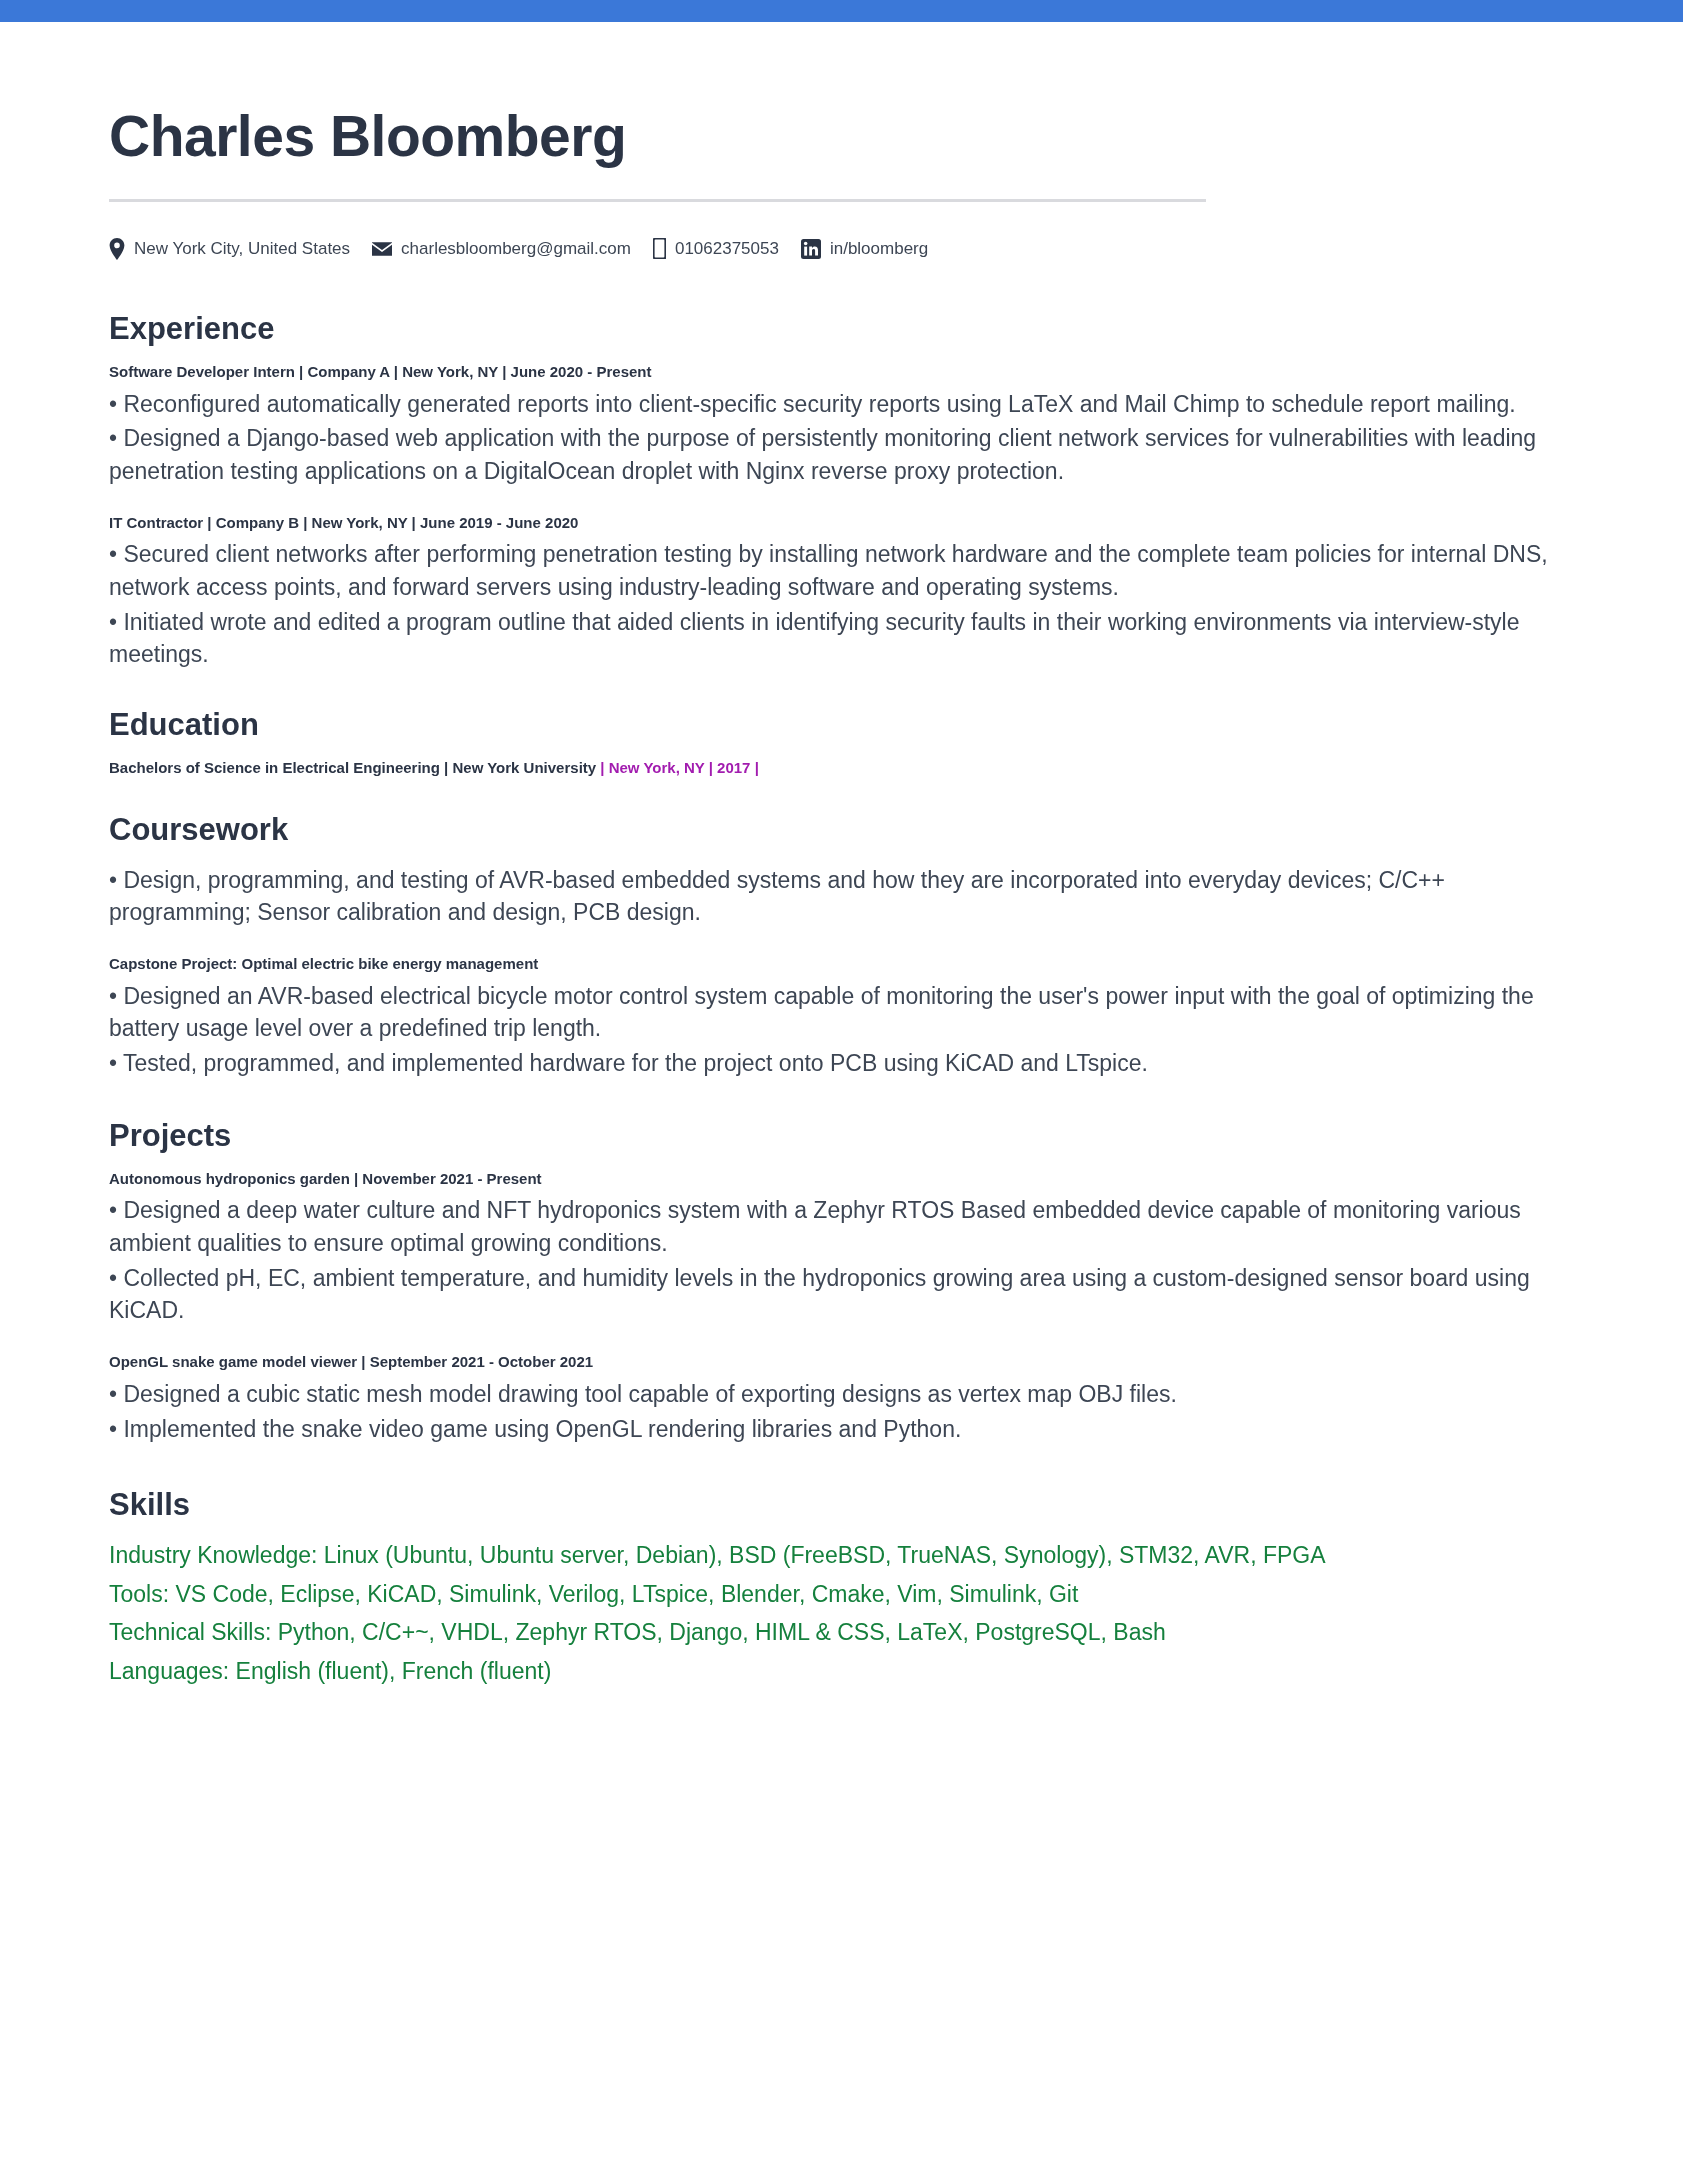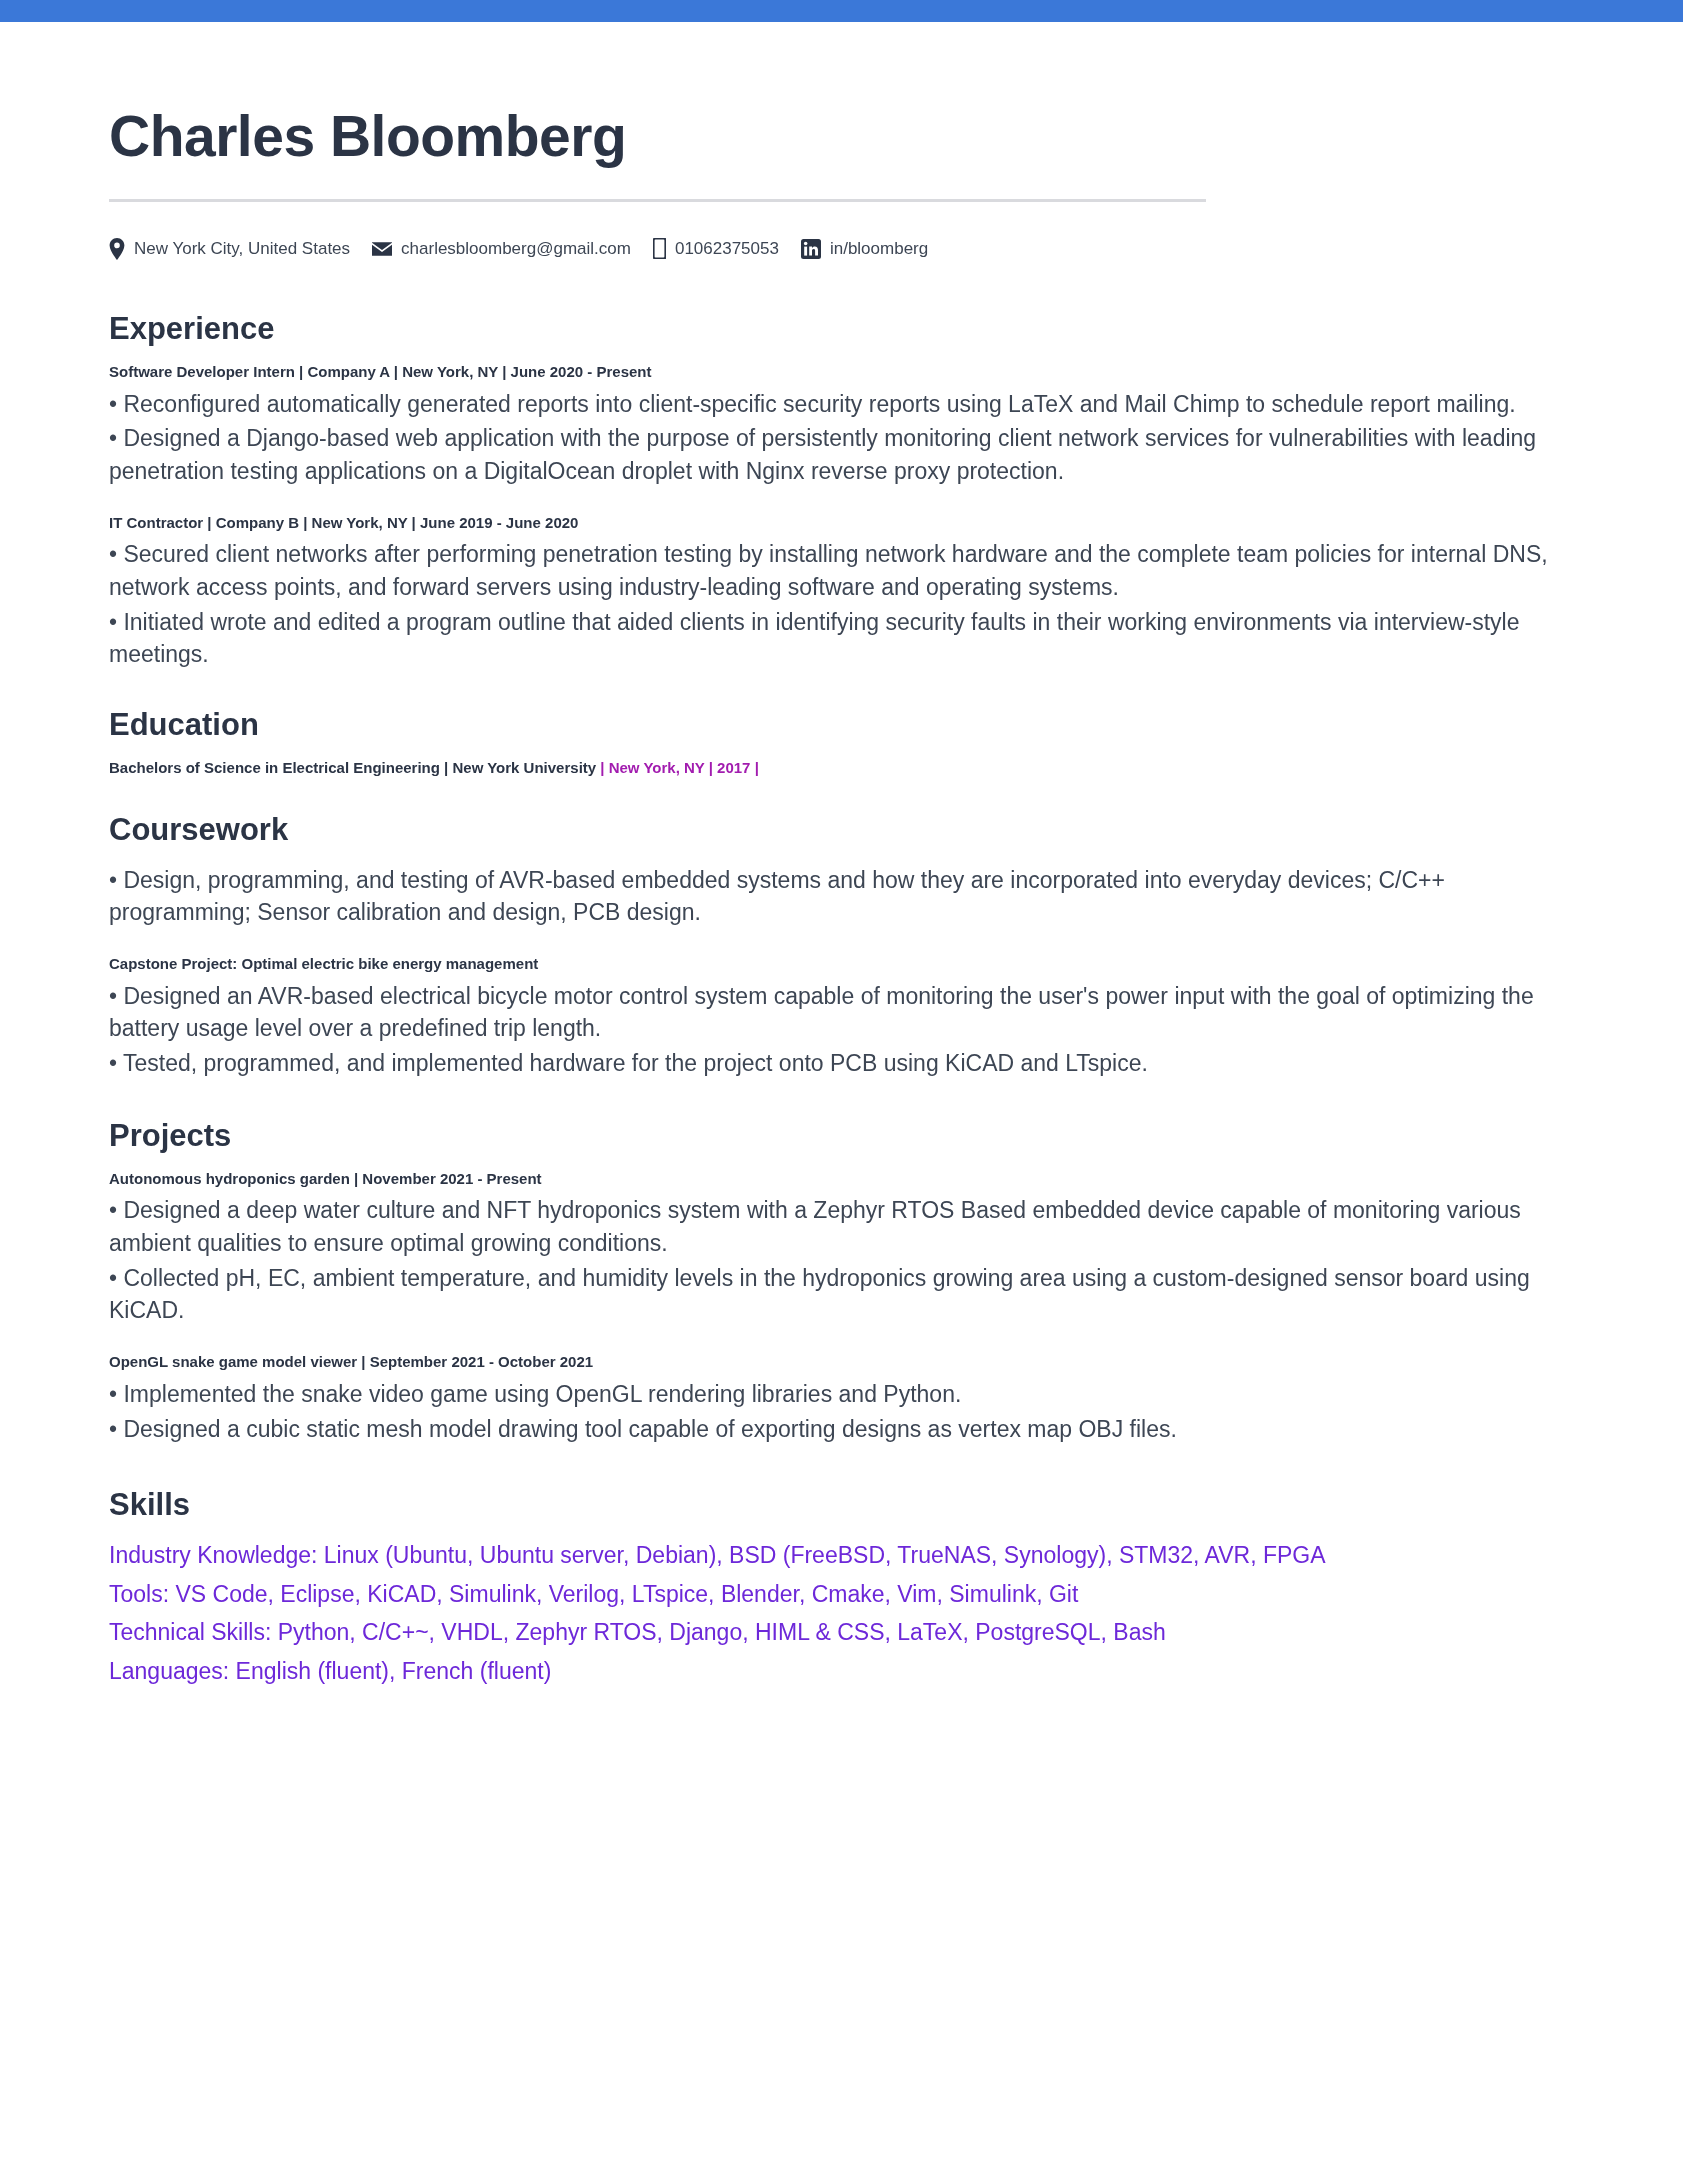--- a/index.html
+++ b/index.html
@@ -94,21 +94,21 @@
   .bullet {
     font-size: 23px;
     color: #3d4654;
     line-height: 1.42;
     margin: 0 0 2px 0;
     max-width: 1475px;
   }
 
   .skill-line {
     font-size: 23px;
-    color: #6d28d9;
+    color: #15803d;
     line-height: 1.42;
     margin: 0 0 6px 0;
   }
 
   #exp-section { margin-top: 51px; }
   #edu-section { margin-top: 36px; }
   #course-section { margin-top: 34px; }
   #proj-section { margin-top: 38px; }
   #skills-section { margin-top: 42px; }
 </style>
@@ -207,22 +207,22 @@
     <h2 class="section-title">Projects</h2>
 
     <div class="entry">
       <div class="entry-heading">Autonomous hydroponics garden | November 2021 - Present</div>
       <p class="bullet">• Designed a deep water culture and NFT hydroponics system with a Zephyr RTOS Based embedded device capable of monitoring various ambient qualities to ensure optimal growing conditions.</p>
       <p class="bullet">• Collected pH, EC, ambient temperature, and humidity levels in the hydroponics growing area using a custom-designed sensor board using KiCAD.</p>
     </div>
 
     <div class="entry">
       <div class="entry-heading">OpenGL snake game model viewer | September 2021 - October 2021</div>
+      <p class="bullet">• Designed a cubic static mesh model drawing tool capable of exporting designs as vertex map OBJ files.</p>
       <p class="bullet">• Implemented the snake video game using OpenGL rendering libraries and Python.</p>
-      <p class="bullet">• Designed a cubic static mesh model drawing tool capable of exporting designs as vertex map OBJ files.</p>
     </div>
   </div>
 
   <div class="section" id="skills-section">
     <h2 class="section-title">Skills</h2>
     <p class="skill-line">Industry Knowledge: Linux (Ubuntu, Ubuntu server, Debian), BSD (FreeBSD, TrueNAS, Synology), STM32, AVR, FPGA</p>
     <p class="skill-line">Tools: VS Code, Eclipse, KiCAD, Simulink, Verilog, LTspice, Blender, Cmake, Vim, Simulink, Git</p>
     <p class="skill-line">Technical Skills: Python, C/C+~, VHDL, Zephyr RTOS, Django, HIML &amp; CSS, LaTeX, PostgreSQL, Bash</p>
     <p class="skill-line">Languages: English (fluent), French (fluent)</p>
   </div>

